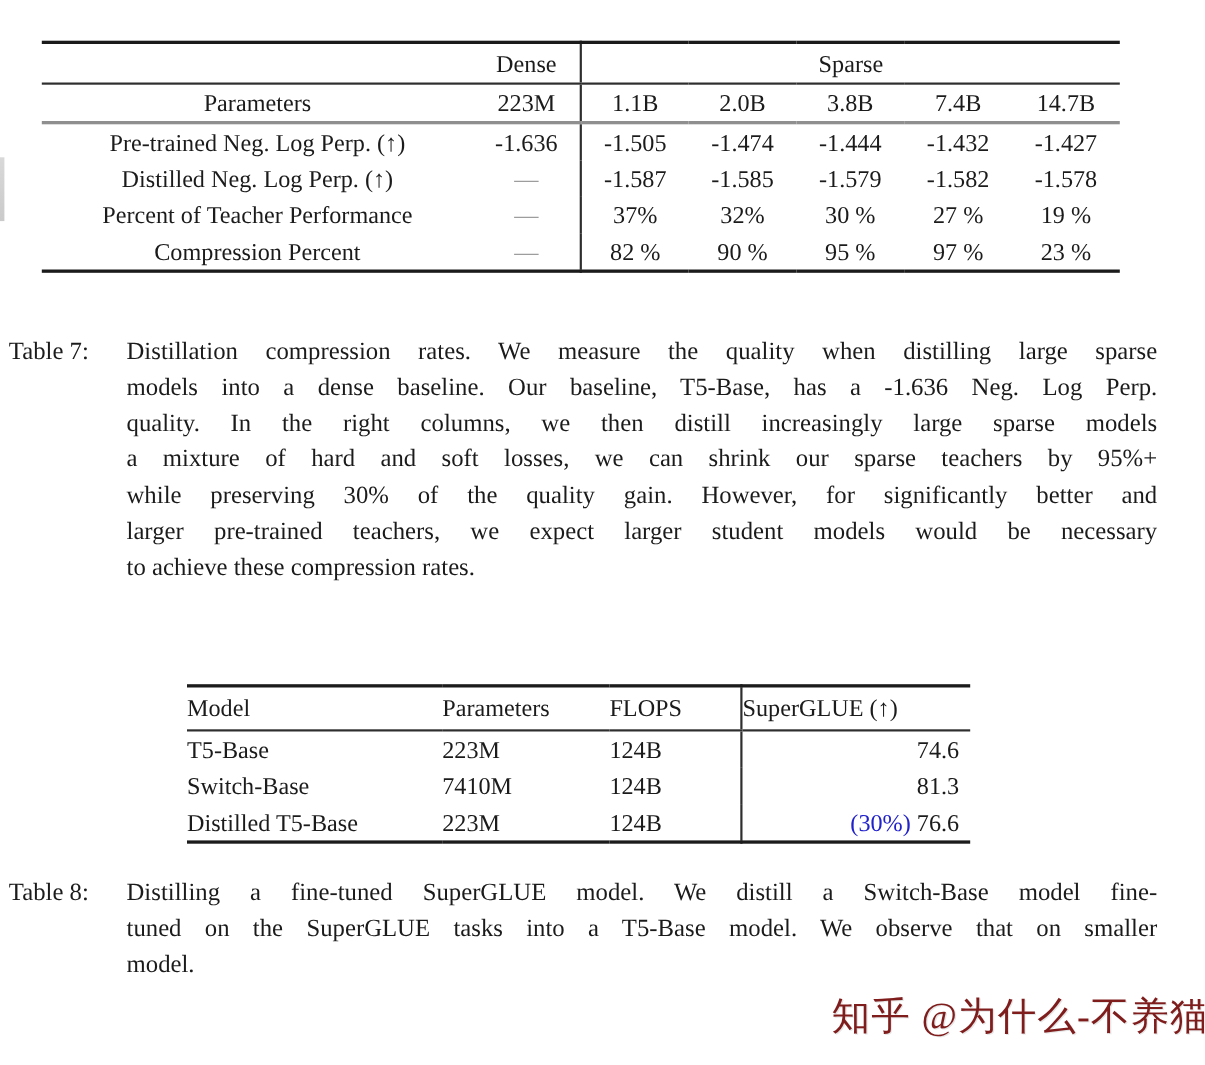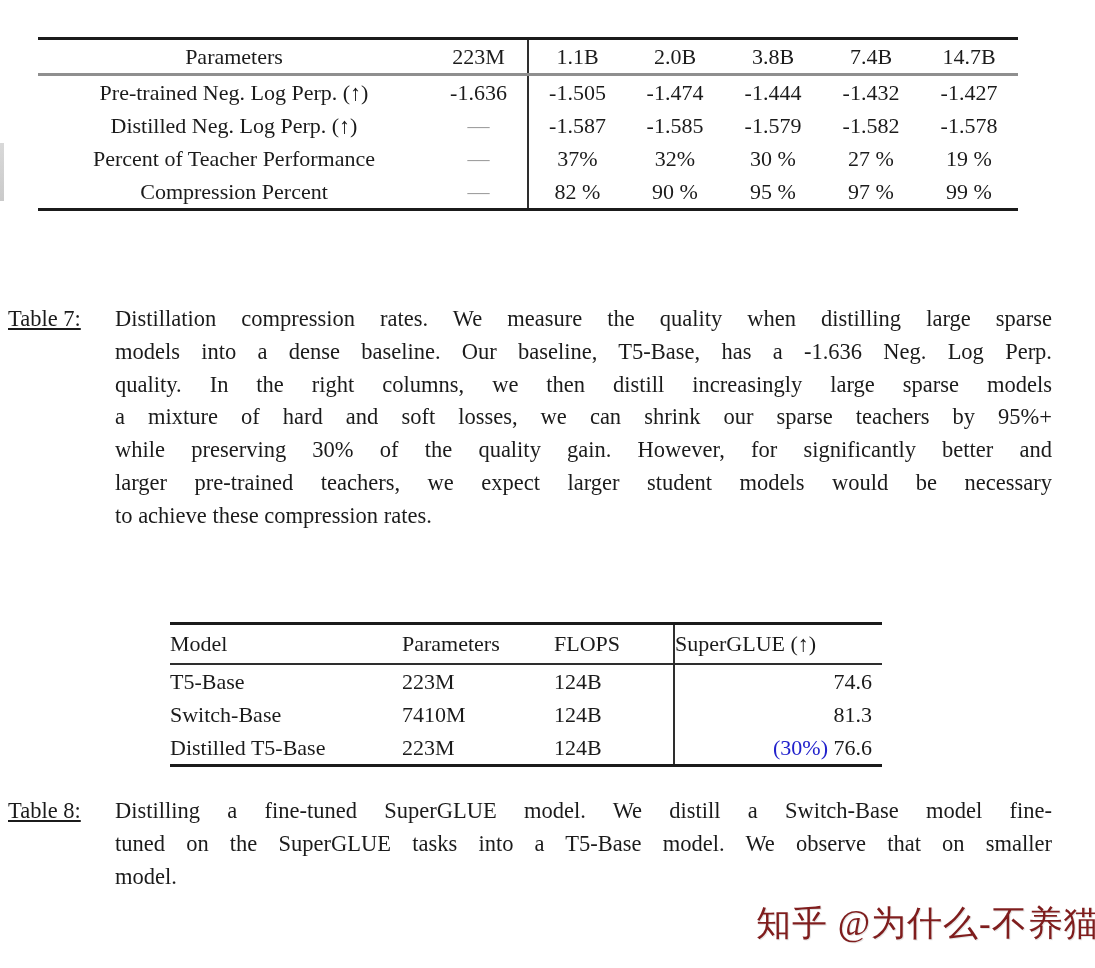--- a/index.html
+++ b/index.html
@@ -39,21 +39,21 @@
 
   
   .caption {
     position: absolute;
     left: 8px;
     width: 1044px;
     display: flex;
     font-size: 22.5px;
     line-height: 32.8px;
   }
-  .caption-label { flex: 0 0 107px; text-decoration: underline; }
+  .caption-label { flex: 0 0 107px; }
   .caption-text { flex: 1 1 auto; }
   .cap-line { text-align: justify; text-align-last: justify; }
   .cap-line.last { text-align-last: left; }
   #caption7 { top: 303px; }
   #caption8 { top: 795px; }
 
   
   table.t8 {
     position: absolute;
     left: 170px; top: 622px;
@@ -106,20 +106,25 @@
     <colgroup>
       <col style="width:392px">
         <col style="width:98px">
       <col style="width:98px">
         <col style="width:98px">
         <col style="width:98px">
         <col style="width:98px">
         <col style="width:98px">
     </colgroup>
     <tbody>
+        <tr class="group-row">
+      <td></td>
+      <td>Dense</td>
+      <td class="vline" colspan="5">Sparse</td>
+    </tr>
     <tr class="param-row">
       <td>Parameters</td>
       <td>223M</td>
       <td class="vline">1.1B</td>
       <td>2.0B</td>
       <td>3.8B</td>
       <td>7.4B</td>
       <td>14.7B</td>
     </tr>
     <tr>
@@ -149,21 +154,21 @@
       <td>27 %</td>
       <td>19 %</td>
     </tr>
     <tr>
       <td>Compression Percent</td>
       <td class="dash">—</td>
       <td class="vline">82 %</td>
       <td>90 %</td>
       <td>95 %</td>
       <td>97 %</td>
-      <td>99 %</td>
+      <td>23 %</td>
     </tr>
   </tbody>
     </table>
 
   <div class="caption" id="caption7">
     <div class="caption-label">Table 7:</div>
     <div class="caption-text">
       <div class="cap-line">Distillation compression rates. We measure the quality when distilling large sparse</div>
       <div class="cap-line">models into a dense baseline. Our baseline, T5-Base, has a -1.636 Neg. Log Perp.</div>
       <div class="cap-line">quality.  In the right columns, we then distill increasingly large sparse models</div>

